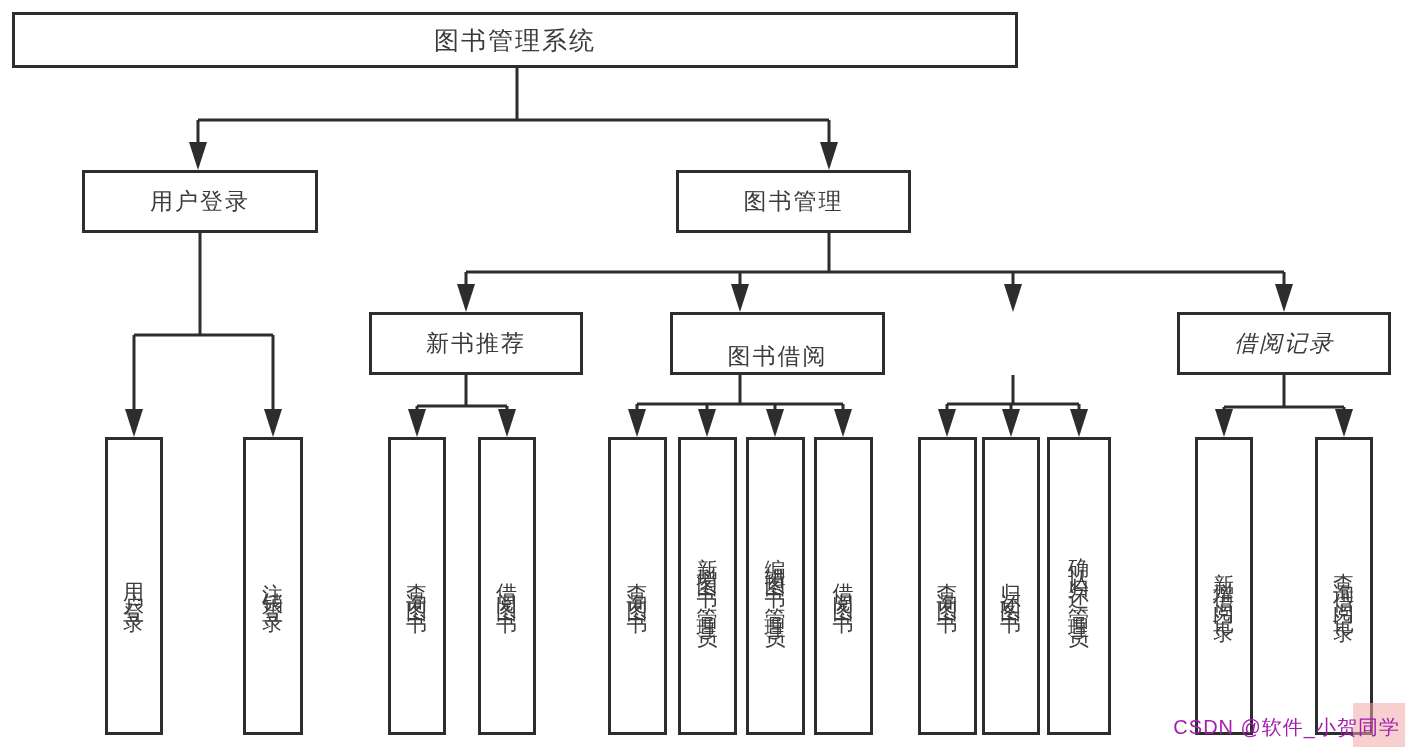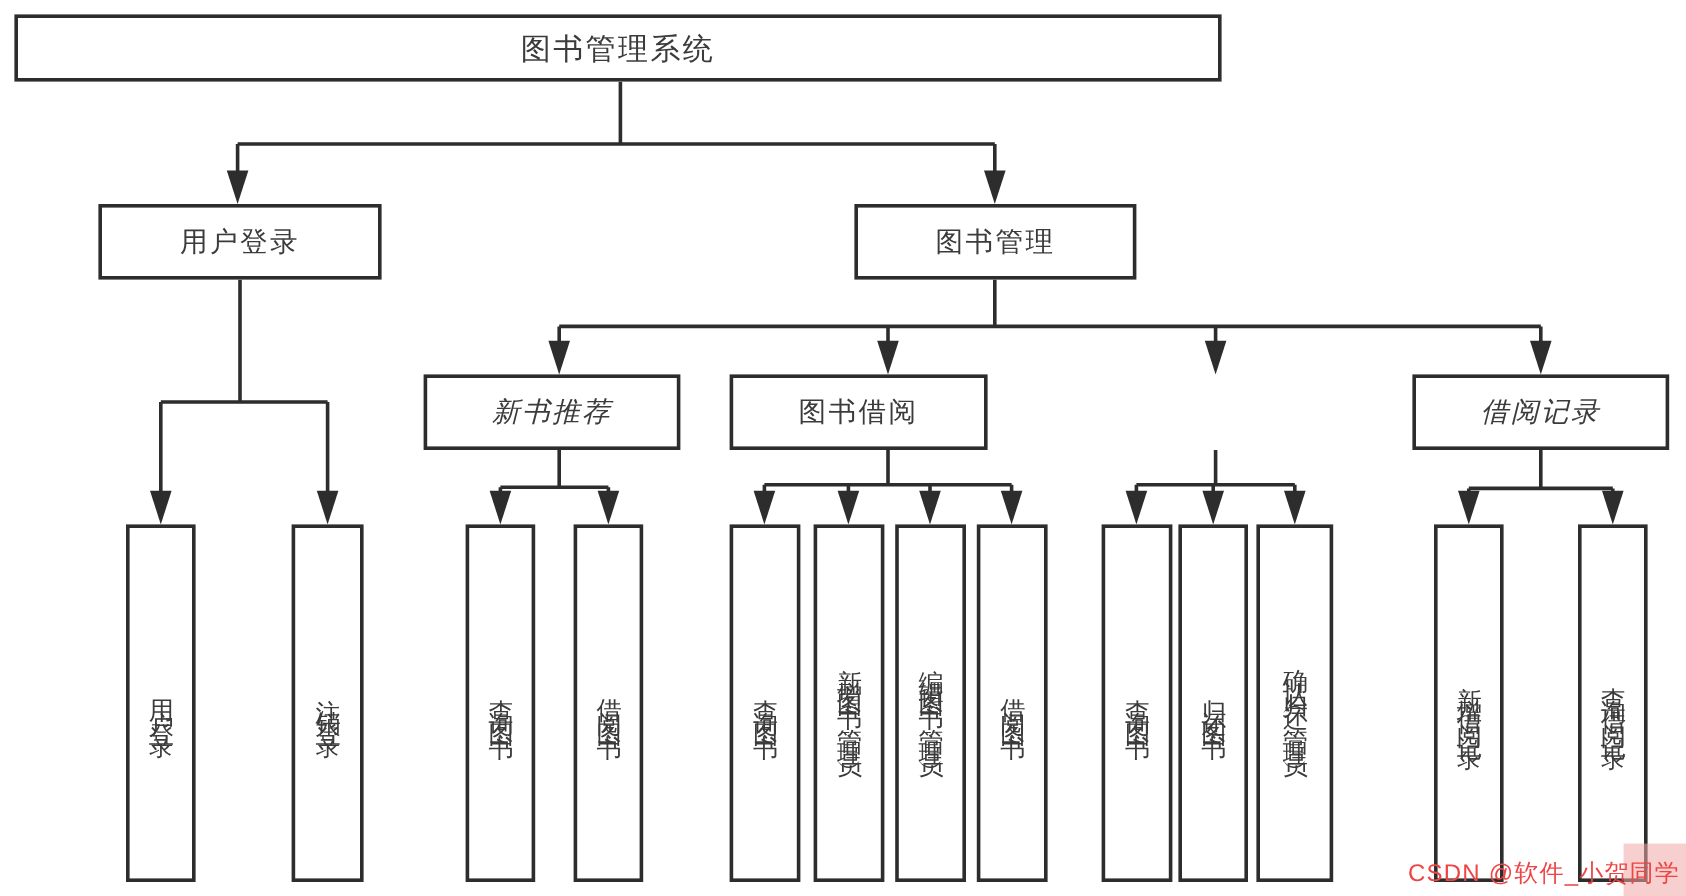--- a/index.html
+++ b/index.html
@@ -45,21 +45,21 @@
     height: 44px;
     background: rgba(238, 168, 166, 0.55);
     z-index: 2;
   }
   .watermark {
     position: absolute;
     top: 714px;
     right: 5px;
     font-size: 20px;
     letter-spacing: 1px;
-    color: #ef4444;
+    color: #a21caf;
     z-index: 3;
     white-space: nowrap;
   }
 </style>
 </head>
 <body>
 
 <div class="stage">
 
   <svg class="connectors" width="1405" height="747" viewBox="0 0 1405 747">
@@ -102,28 +102,28 @@
     </g>
   </svg>
 
   <div class="node hnode root" style="left:12px; top:12px; width:1006px; height:56px;">
     <span>图书管理系统</span>
   </div>
 
   <div class="node hnode" style="left:82px; top:170px; width:236px; height:63px;">
     <span>用户登录</span>
   </div>
-  <div class="node hnode" style="left:712px; top:170px; width:235px; height:63px;">
+  <div class="node hnode" style="left:676px; top:170px; width:235px; height:63px;">
     <span>图书管理</span>
   </div>
 
-  <div class="node hnode" style="left:353px; top:312px; width:214px; height:63px;font-style:italic;">
+  <div class="node hnode" style="left:369px; top:312px; width:214px; height:63px;">
     <span>新书推荐</span>
   </div>
-  <div class="node hnode" style="left:608px; top:312px; width:215px; height:63px;">
+  <div class="node hnode" style="left:670px; top:312px; width:215px; height:63px;align-items:flex-end;">
     <span>图书借阅</span>
   </div>
   <div class="node hnode" style="left:1177px; top:312px; width:214px; height:63px;font-style:italic;">
     <span>借阅记录</span>
   </div>
 
   <div class="node vnode" style="left:105px; top:437px; width:58px; height:298px;">
     <span class="vtext">用户登录</span>
   </div>
   <div class="node vnode" style="left:243px; top:437px; width:60px; height:298px;">

